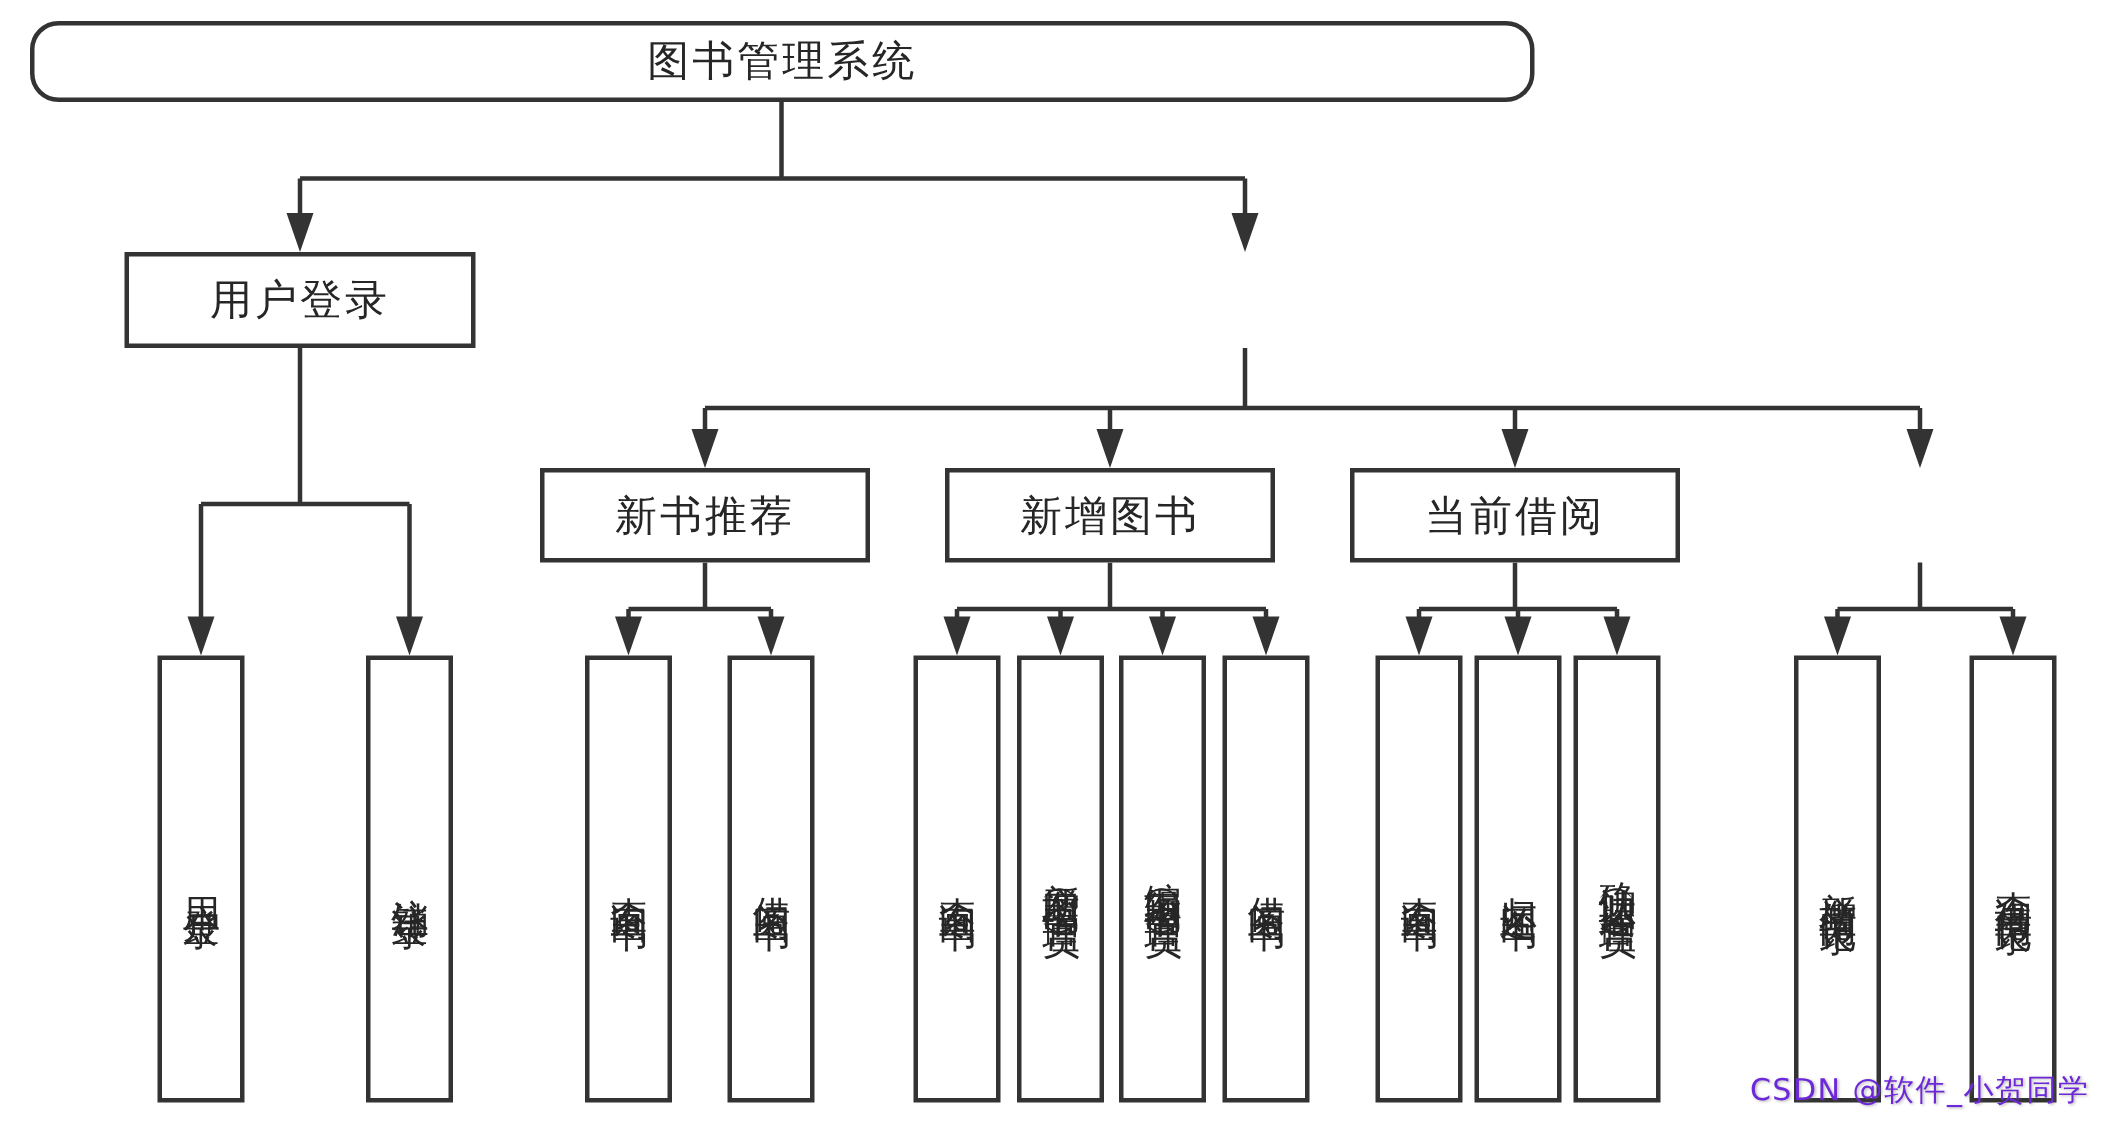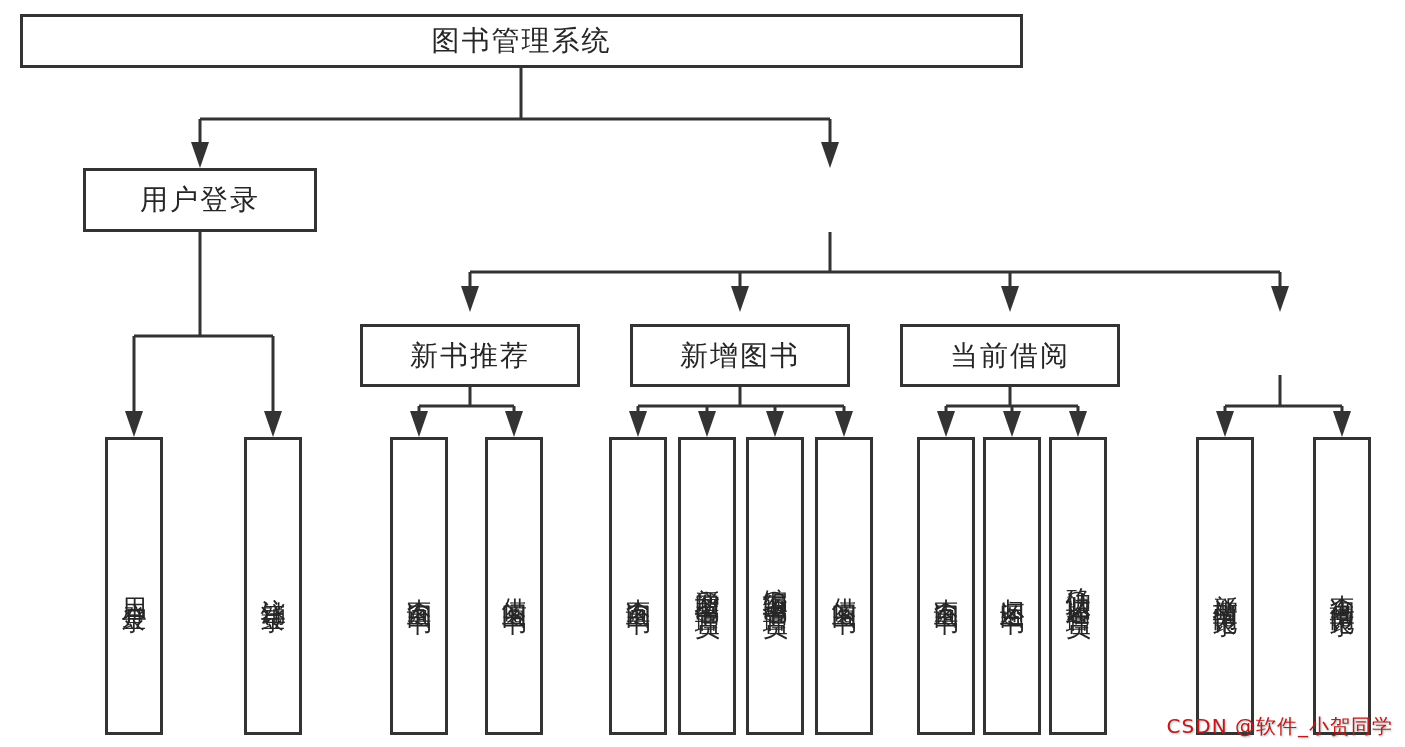--- a/index.html
+++ b/index.html
@@ -24,24 +24,24 @@
     border: 3px solid #333333;
     background: #ffffff;
     display: flex;
     align-items: center;
     justify-content: center;
     font-size: 28px;
     letter-spacing: 2px;
     z-index: 2;
     white-space: nowrap;
   }
-  .root   { left: 20px;   top: 14px;  width: 1003px; height: 54px; }
+  .root   { left: 20px;   top: 14px;  width: 1003px; height: 54px; border-radius: 19px; }
   .lvl2-a { left: 83px;   top: 168px; width: 234px;  height: 64px; }
   .lvl2-b { left: 712px;  top: 168px; width: 236px;  height: 64px; }
-  .lvl3   { top: 312px; width: 220px; height: 63px; margin-top: 12px; }
+  .lvl3   { top: 312px; width: 220px; height: 63px; }
   .lvl3-0 { left: 360px; }
   .lvl3-1 { left: 630px; }
   .lvl3-2 { left: 900px; }
   .lvl3-3 { left: 1170px; }
   .leaf {
     position: absolute;
     box-sizing: border-box;
     border: 3px solid #333333;
     background: #ffffff;
     top: 437px;
@@ -56,21 +56,21 @@
     letter-spacing: 4px;
     line-height: 1.1;
     z-index: 2;
   }
   .watermark {
     position: absolute;
     right: 12px;
     bottom: 7px;
     font-size: 20px;
     letter-spacing: 1px;
-    color: #b91c1c;
+    color: #6d28d9;
     text-shadow: 1px 1px 2px rgba(90,90,90,0.45);
     z-index: 5;
     white-space: nowrap;
   }
 </style>
 </head>
 <body>
 
 <div class="canvas">
 

